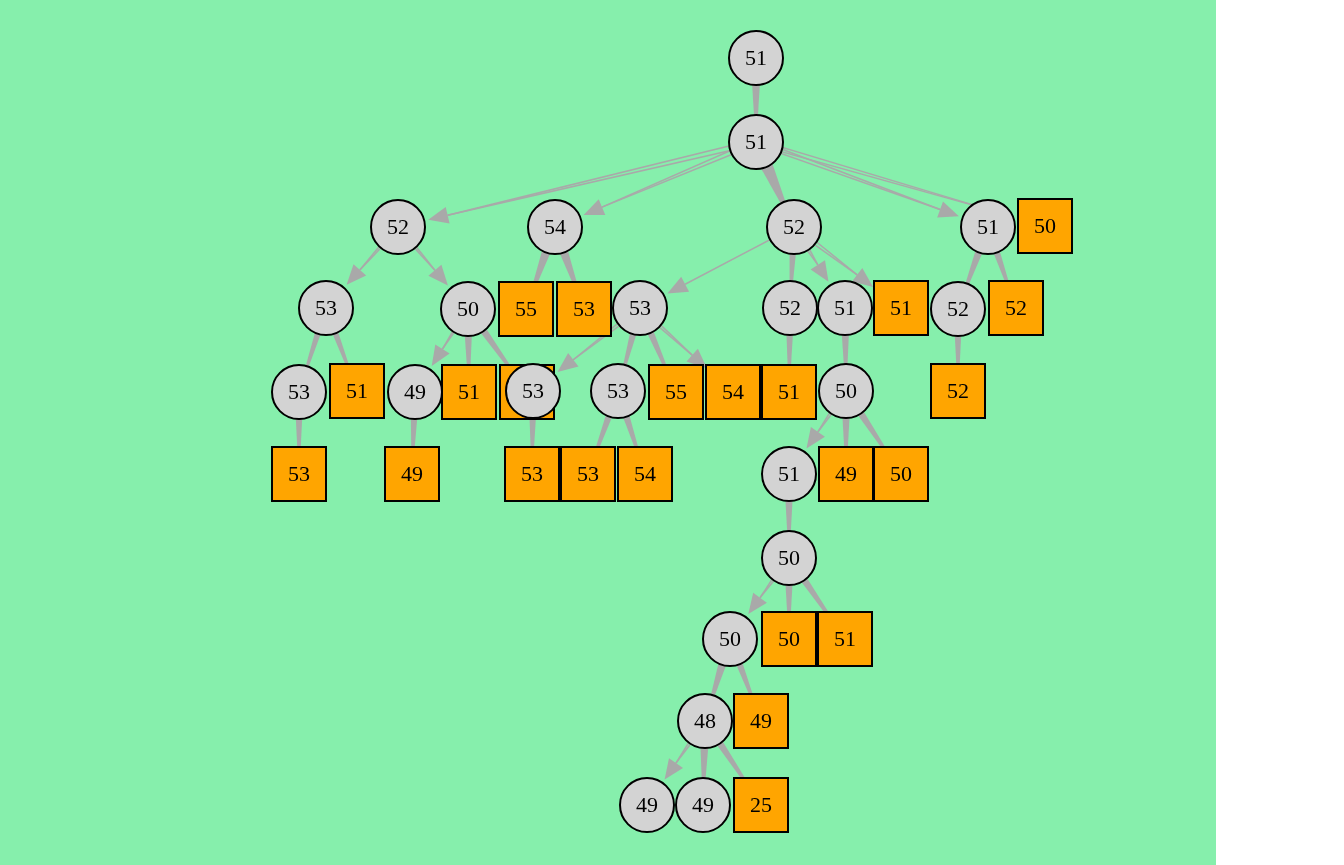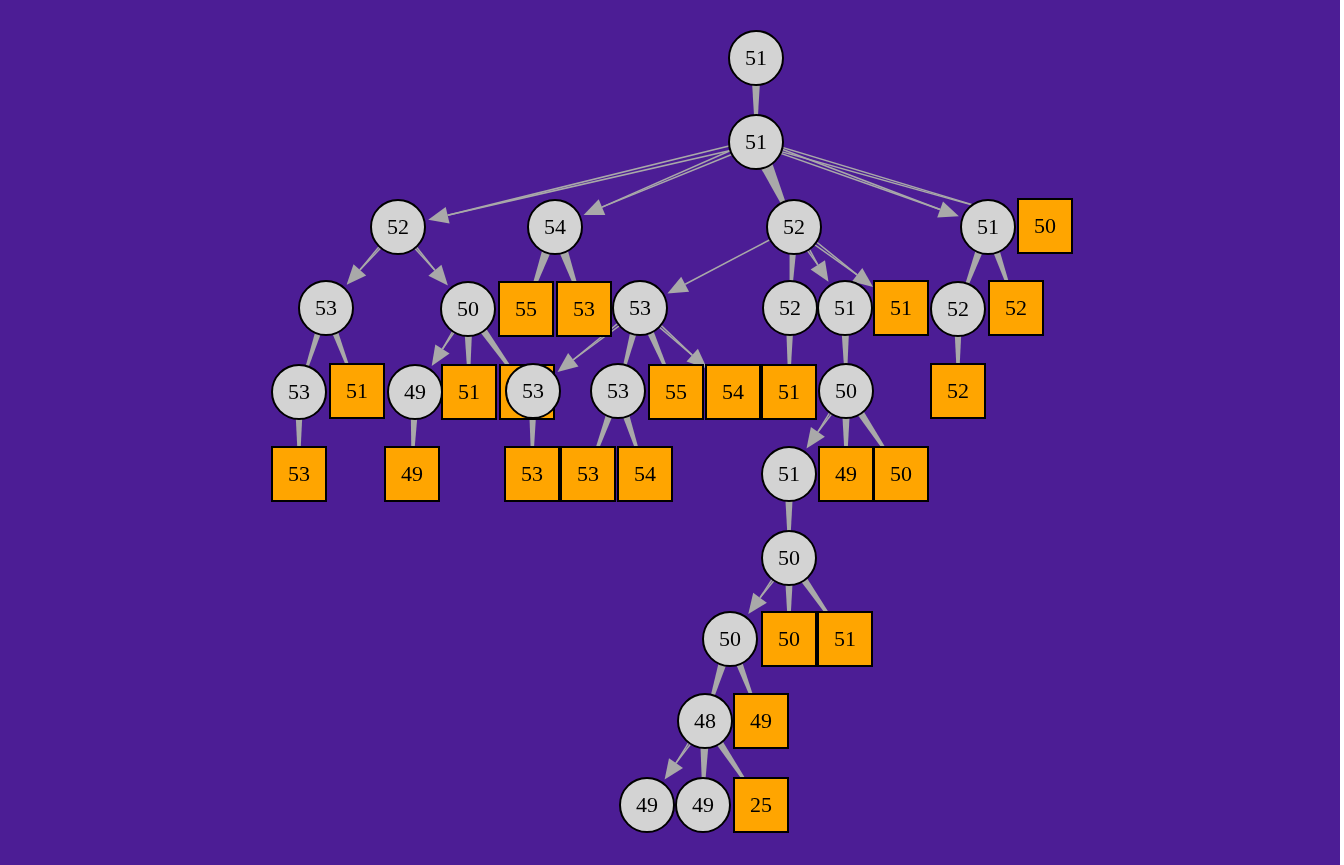--- a/index.html
+++ b/index.html
@@ -35,21 +35,21 @@
   }
   .tree-node.square {
     border-radius: 0;
     background: #ffa500;
     border-width: 2.5px;
   }
 </style>
 </head>
 <body>
 
-<div id="figure" style="width: 1340px; height: 865px; background: #4c1d95;">
+<div id="figure" style="width: 1216px; height: 865px; background: #86efac;">
   <svg id="edge-layer" width="1344" height="865">
       <polygon points="750.5,58.0 761.5,58.0 756.8,134.0 755.2,134.0" fill="#a9a9a9"></polygon>
       <line x1="755.4224797136542" y1="139.56762044103743" x2="447.6205430028366" y2="215.21858615854438" stroke="#a9a9a9" stroke-width="1.5"></line>
       <line x1="756.5775202863458" y1="144.43237955896257" x2="447.6205430028366" y2="215.21858615854438" stroke="#a9a9a9" stroke-width="1.5"></line>
       <polygon points="428.2,219.8 445.7,206.9 449.6,223.5" fill="#a9a9a9"></polygon>
       <line x1="755.0262737442442" y1="139.69742379521287" x2="601.9725545776574" y2="207.1359843825827" stroke="#a9a9a9" stroke-width="1.5"></line>
       <line x1="756.9737262557558" y1="144.30257620478713" x2="601.9725545776574" y2="207.1359843825827" stroke="#a9a9a9" stroke-width="1.5"></line>
       <polygon points="583.6,214.9 598.7,199.3 605.3,215.0" fill="#a9a9a9"></polygon>
       <polygon points="748.2,145.5 763.8,138.5 791.5,219.4 790.0,220.0" fill="#a9a9a9"></polygon>
       <line x1="755.1399580065465" y1="144.34740873507292" x2="940.1128618045125" y2="209.45514333354984" stroke="#a9a9a9" stroke-width="1.5"></line>

